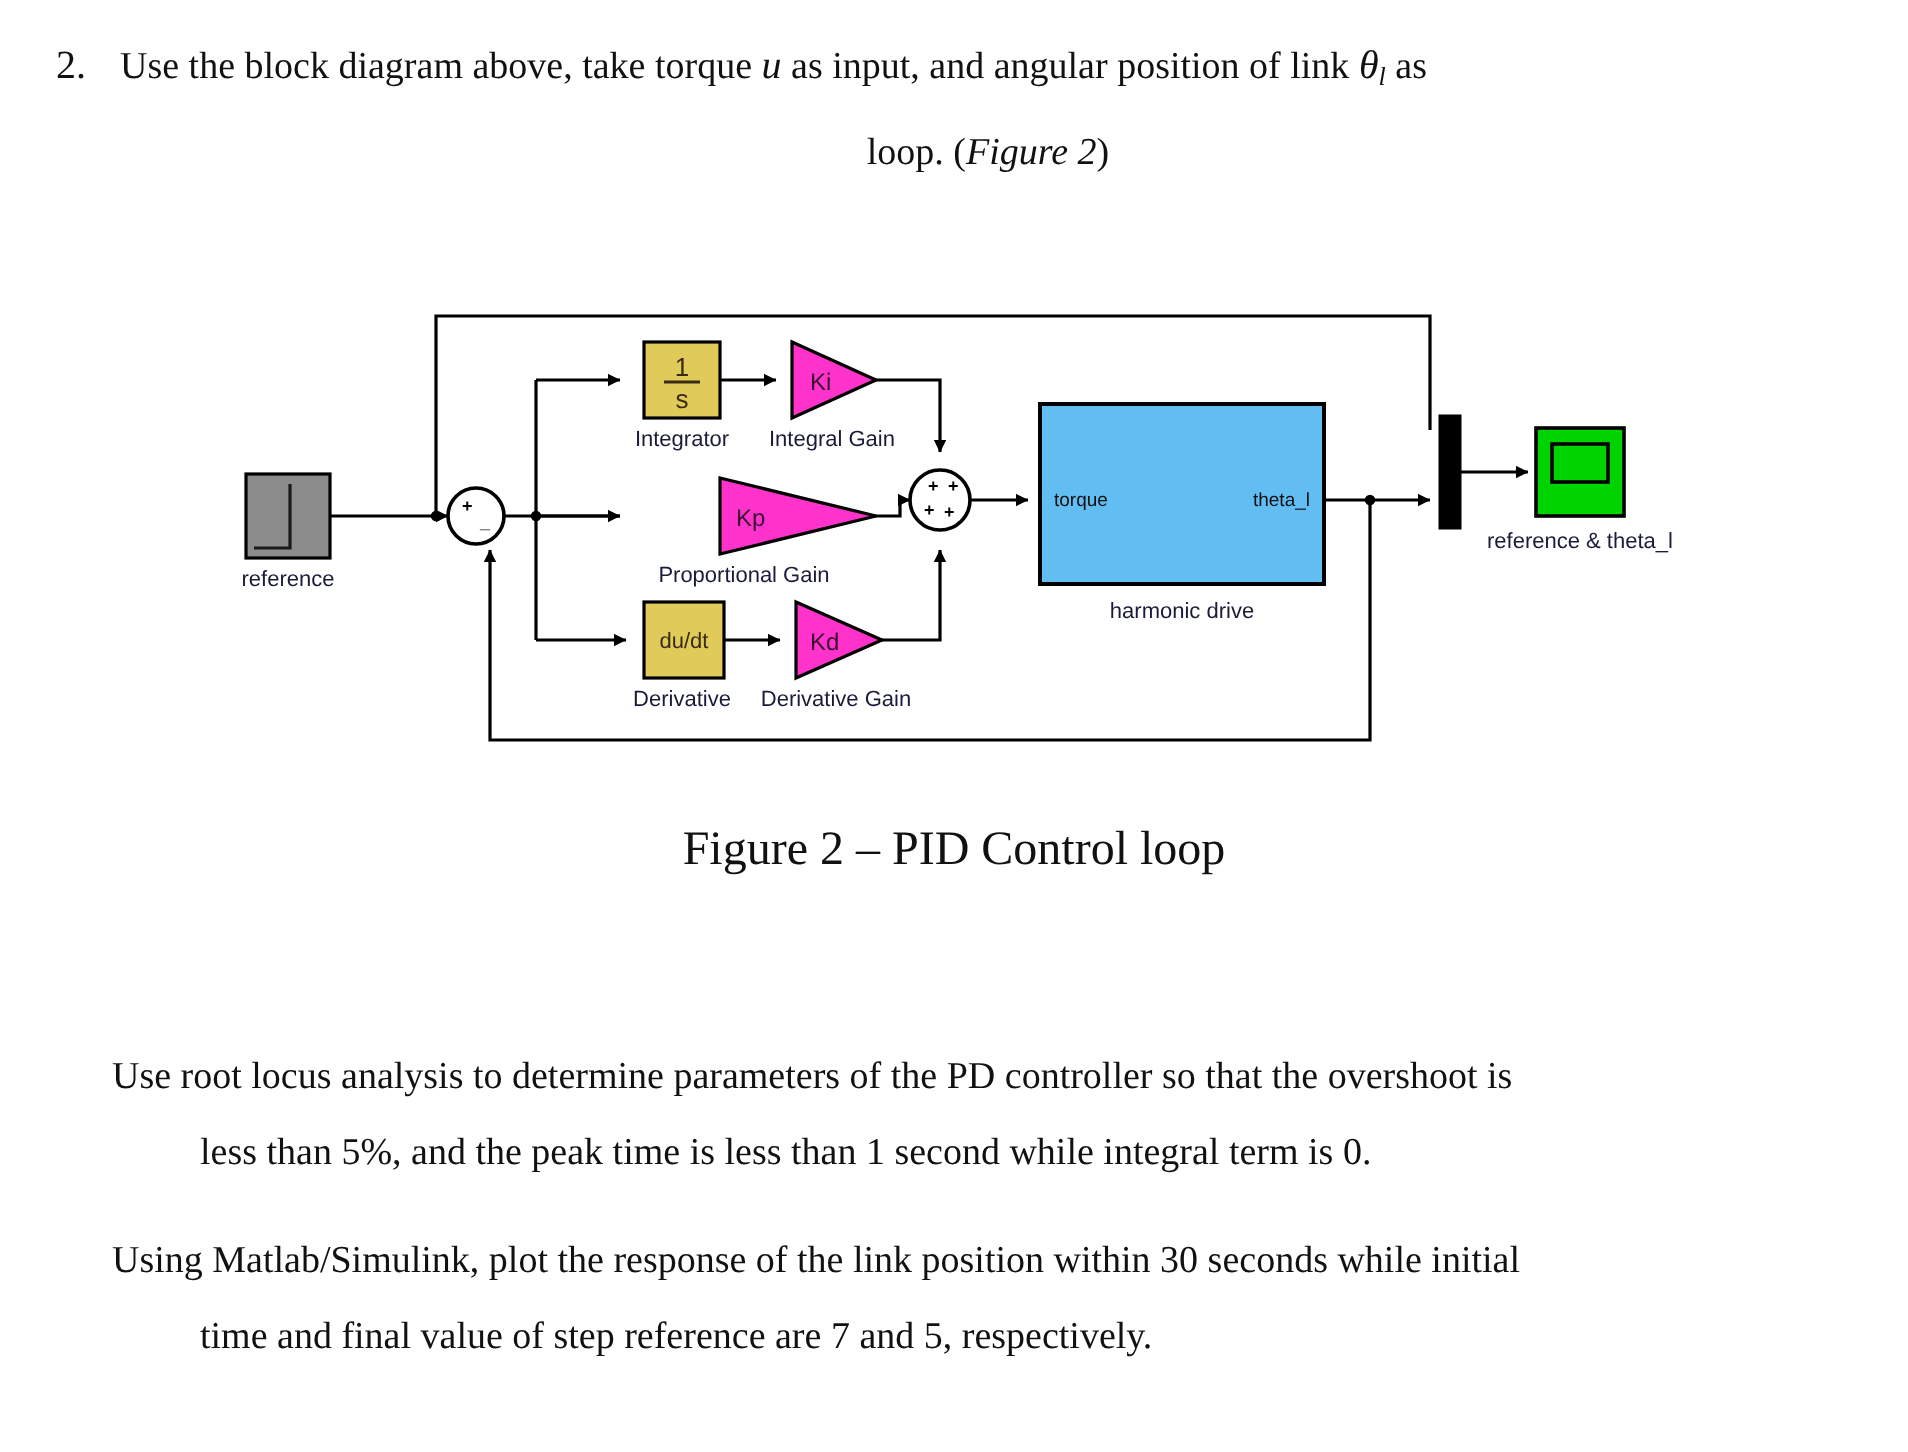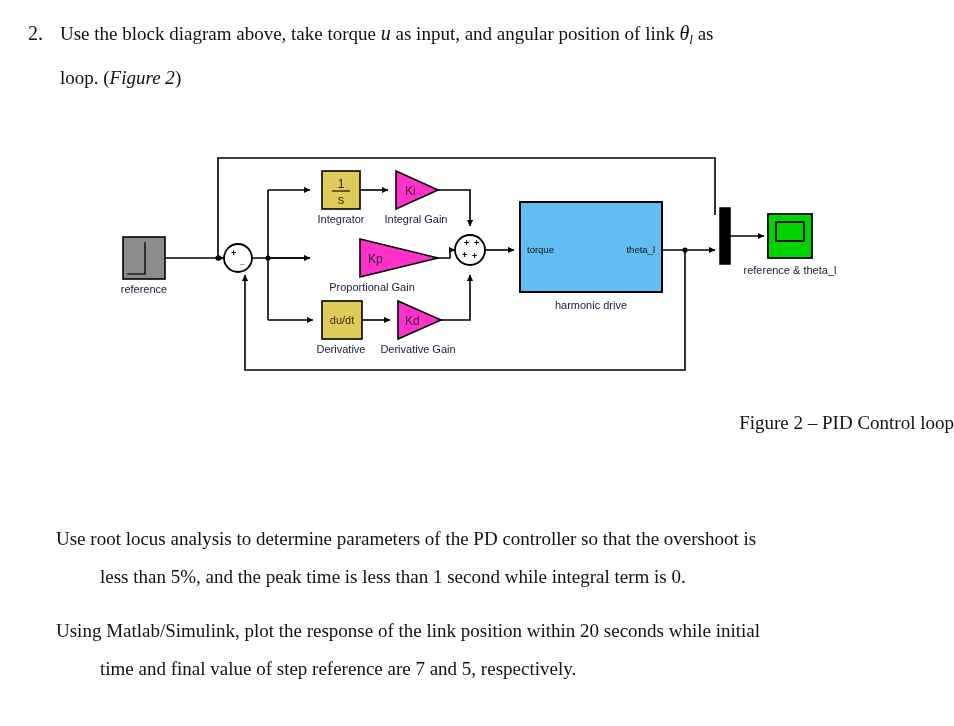--- a/index.html
+++ b/index.html
@@ -34,42 +34,42 @@
     line-height: 38px;
     font-family: "Liberation Serif", serif;
   }
   .q-body {
     flex: 1 1 auto;
     font-size: 19px;
     line-height: 38px;
     text-align: justify;
     text-justify: inter-word;
   }
-  .q-body .lastline { text-align: left; }
+  .q-body .lastline { text-align: center; }
   .ital { font-style: italic; }
   .mvar {
     font-style: italic;
     font-family: "Liberation Serif", serif;
     font-size: 20px;
   }
   .msub {
     font-style: italic;
     font-size: 13px;
     vertical-align: -0.28em;
     padding-left: 0px;
   }
 
   
   .fig-caption {
     position: absolute;
     left: 0;
     top: 412px;
     width: 954px;
-    text-align: right;
-    font-size: 19px;
+    text-align: center;
+    font-size: 24px;
     font-family: "Liberation Serif", serif;
   }
 
   
   .para {
     position: absolute;
     left: 56px;
     width: 840px;
     font-size: 19px;
     line-height: 38px;
@@ -259,15 +259,15 @@
 </div>
 
 <div class="fig-caption">Figure 2 – PID Control loop</div>
 
 <div class="para para-1">
   <div>Use root locus analysis to determine parameters of the PD controller so that the overshoot is</div>
   <div class="lastline">less than 5%, and the peak time is less than 1 second while integral term is 0.</div>
 </div>
 
 <div class="para para-2">
-  <div>Using Matlab/Simulink, plot the response of the link position within 20 seconds while initial</div>
+  <div>Using Matlab/Simulink, plot the response of the link position within 30 seconds while initial</div>
   <div class="lastline">time and final value of step reference are 7 and 5, respectively.</div>
 </div>
 
 </body></html>

